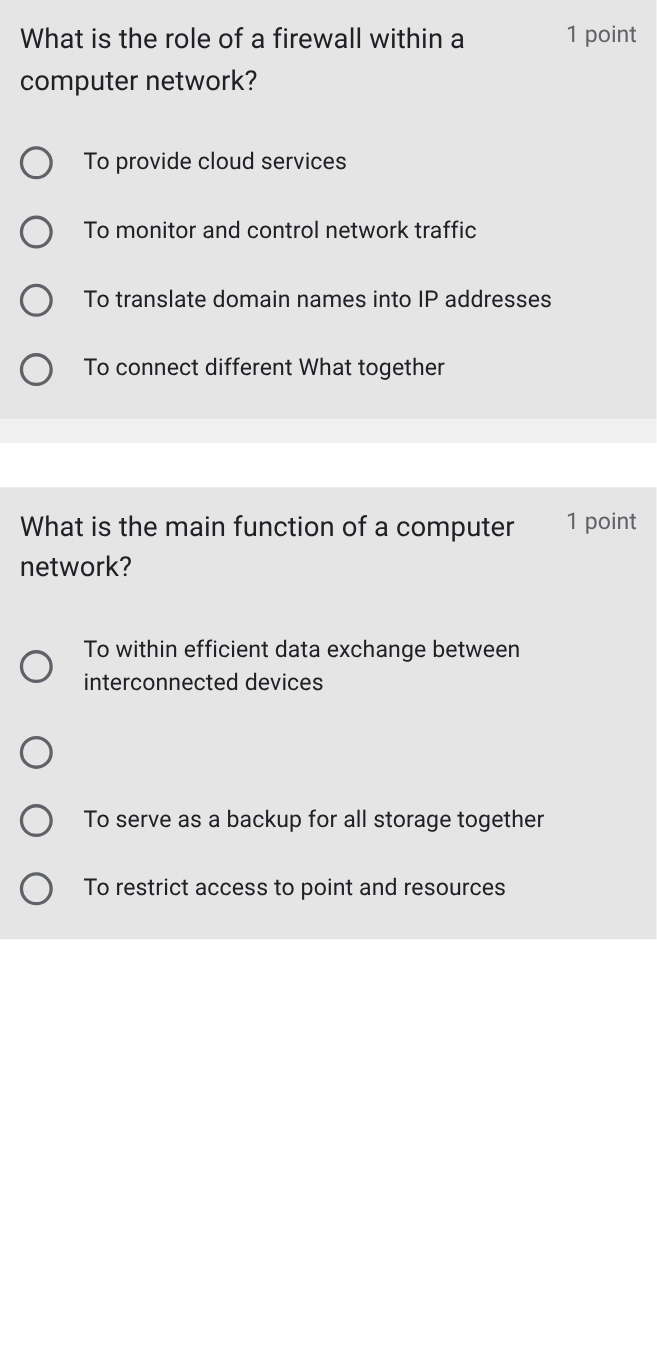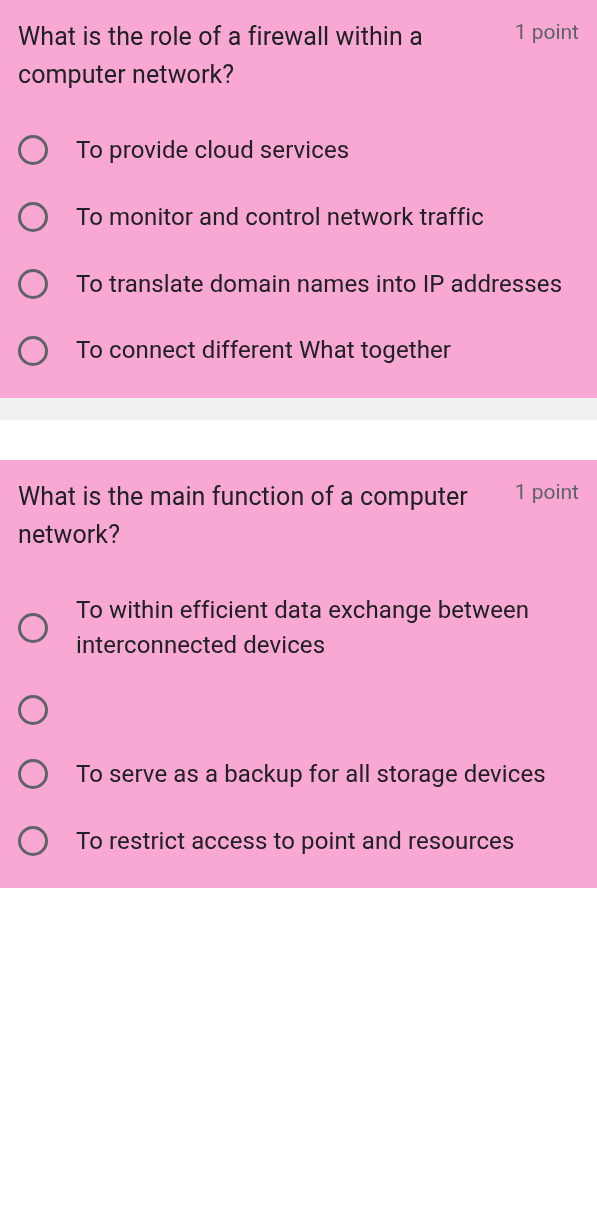--- a/index.html
+++ b/index.html
@@ -6,21 +6,21 @@
     margin: 0;
     padding: 0;
     box-sizing: border-box;
   }
   body {
     font-family: 'Roboto', 'Helvetica Neue', Arial, sans-serif;
     background: #fff;
     width: 597px;
   }
   .question-card {
-    background: #f9a8d4;
+    background: #e5e5e5;
     padding: 18px 18px 30px 18px;
   }
   .question-header {
     display: flex;
     justify-content: space-between;
     align-items: flex-start;
     margin-bottom: 40px;
   }
   .question-text {
     font-size: 25px;
@@ -48,21 +48,21 @@
     cursor: pointer;
   }
   .radio {
     width: 30px;
     height: 30px;
     border: 3px solid #5f6368;
     border-radius: 50%;
     flex-shrink: 0;
   }
   .option-text {
-    font-size: 24px;
+    font-size: 21px;
     color: #202124;
     line-height: 1.45;
     letter-spacing: 0.1px;
   }
   .divider {
     height: 22px;
     background: #f1f1f1;
   }
   .spacer-top {
     height: 40px;
@@ -108,20 +108,20 @@
   <div class="options">
     <div class="option">
       <div class="radio"></div>
       <div class="option-text">To within efficient data exchange between interconnected devices</div>
     </div>
     <div class="option">
       <div class="radio"></div>
     </div>
     <div class="option">
       <div class="radio"></div>
-      <div class="option-text">To serve as a backup for all storage devices</div>
+      <div class="option-text">To serve as a backup for all storage together</div>
     </div>
     <div class="option">
       <div class="radio"></div>
       <div class="option-text">To restrict access to point and resources</div>
     </div>
   </div>
 </div>
 
 </body></html>

